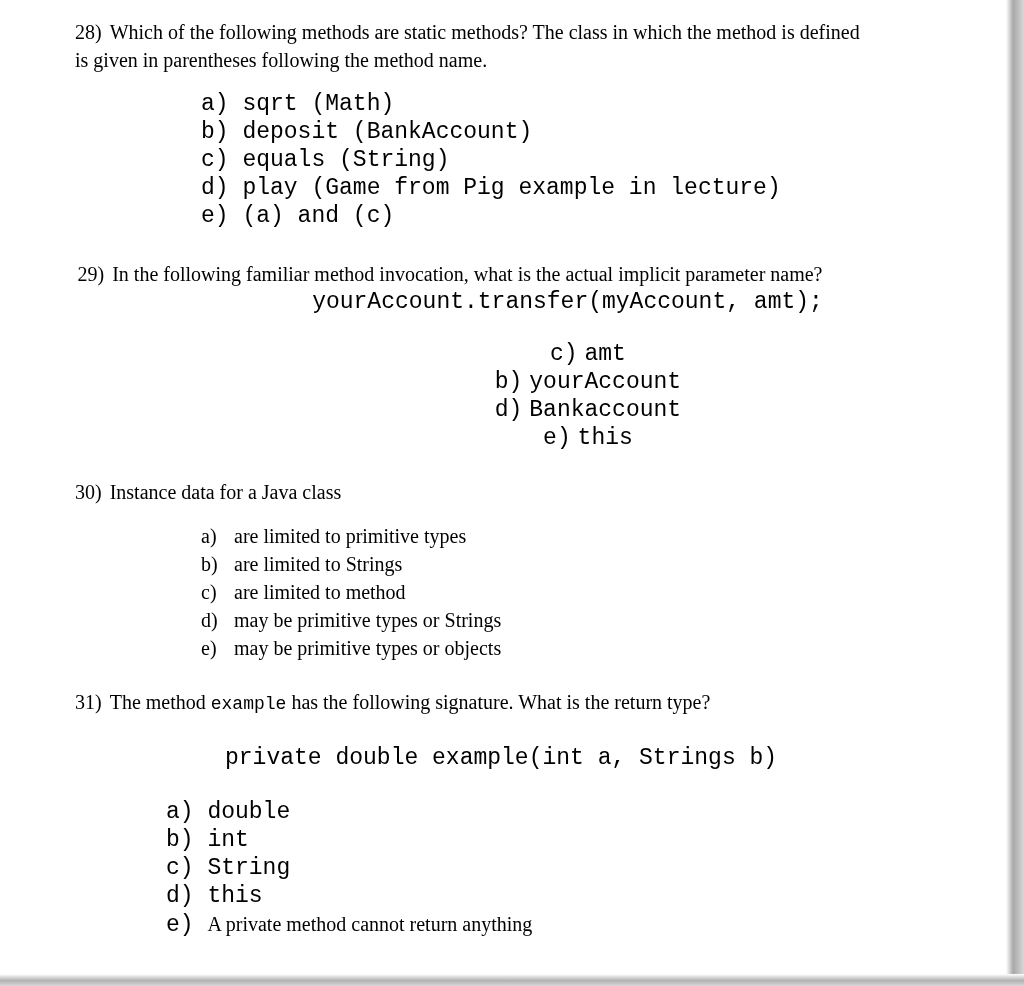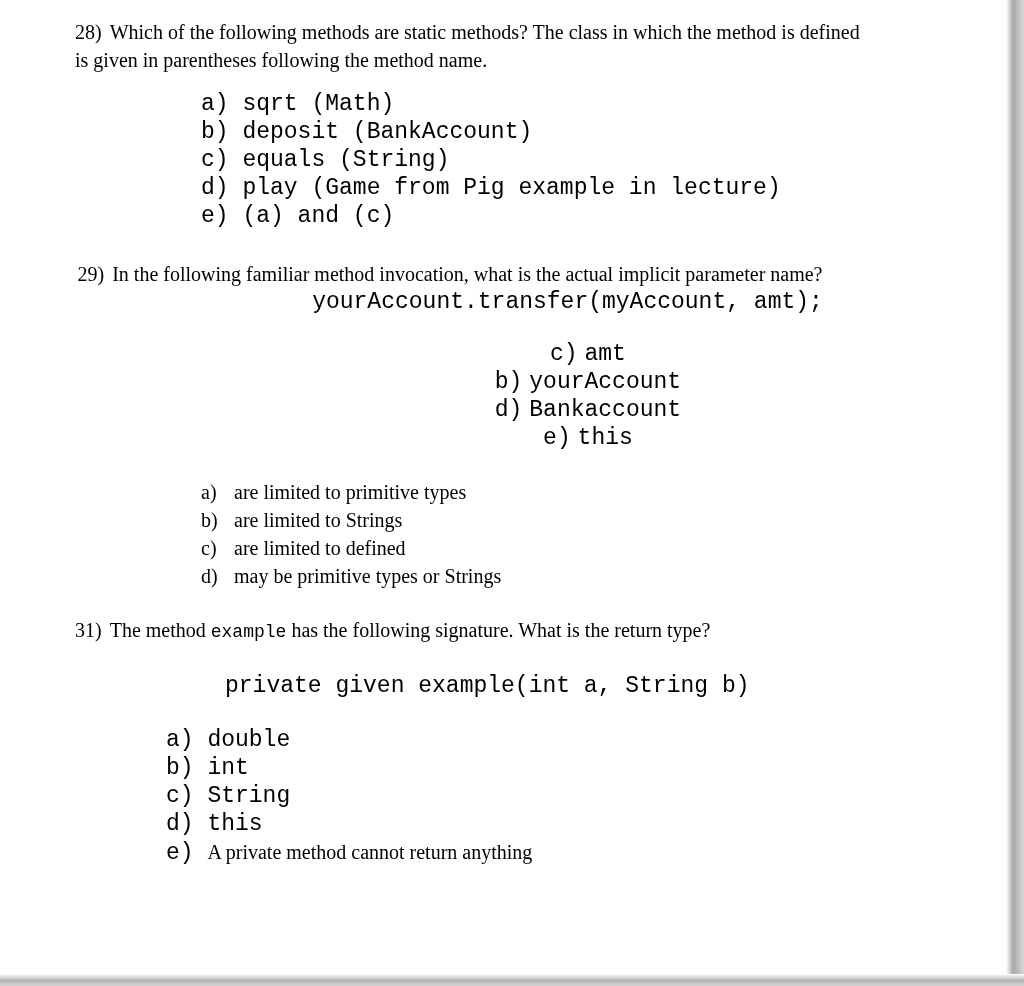--- a/index.html
+++ b/index.html
@@ -81,31 +81,33 @@
       <p class="codeline mono">yourAccount.transfer(myAccount, amt);</p>
       <ul class="options mono">
         <li><span class="letter-mono">c)</span><span>amt</span></li>
         <li><span class="letter-mono">b)</span><span>yourAccount</span></li>
         <li><span class="letter-mono">d)</span><span>Bankaccount</span></li>
         <li><span class="letter-mono">e)</span><span>this</span></li>
       </ul>
     </section>
 
     <section class="q30">
+      <p class="qtext serif"><span class="qnum">30)</span><span>Instance data for a Java class</span></p>
       <ul class="options serif">
         <li><span class="letter-serif">a)</span><span>are limited to primitive types</span></li>
         <li><span class="letter-serif">b)</span><span>are limited to Strings</span></li>
-        <li><span class="letter-serif">c)</span><span>are limited to defined</span></li>
+        <li><span class="letter-serif">c)</span><span>are limited to method</span></li>
         <li><span class="letter-serif">d)</span><span>may be primitive types or Strings</span></li>
+        <li><span class="letter-serif">e)</span><span>may be primitive types or objects</span></li>
       </ul>
     </section>
 
     <section class="q31">
       <p class="qtext serif"><span class="qnum">31)</span><span>The method </span><span class="mono-inline">example</span><span> has the following signature. What is the return type?</span></p>
-      <p class="codeline mono">private given example(int a, String b)</p>
+      <p class="codeline mono">private double example(int a, Strings b)</p>
       <ul class="options mono">
         <li><span class="letter-mono">a)</span><span>double</span></li>
         <li><span class="letter-mono">b)</span><span>int</span></li>
         <li><span class="letter-mono">c)</span><span>String</span></li>
         <li><span class="letter-mono">d)</span><span>this</span></li>
         <li><span class="letter-mono">e)</span><span class="serif">A private method cannot return anything</span></li>
       </ul>
     </section>
 
   </div>

